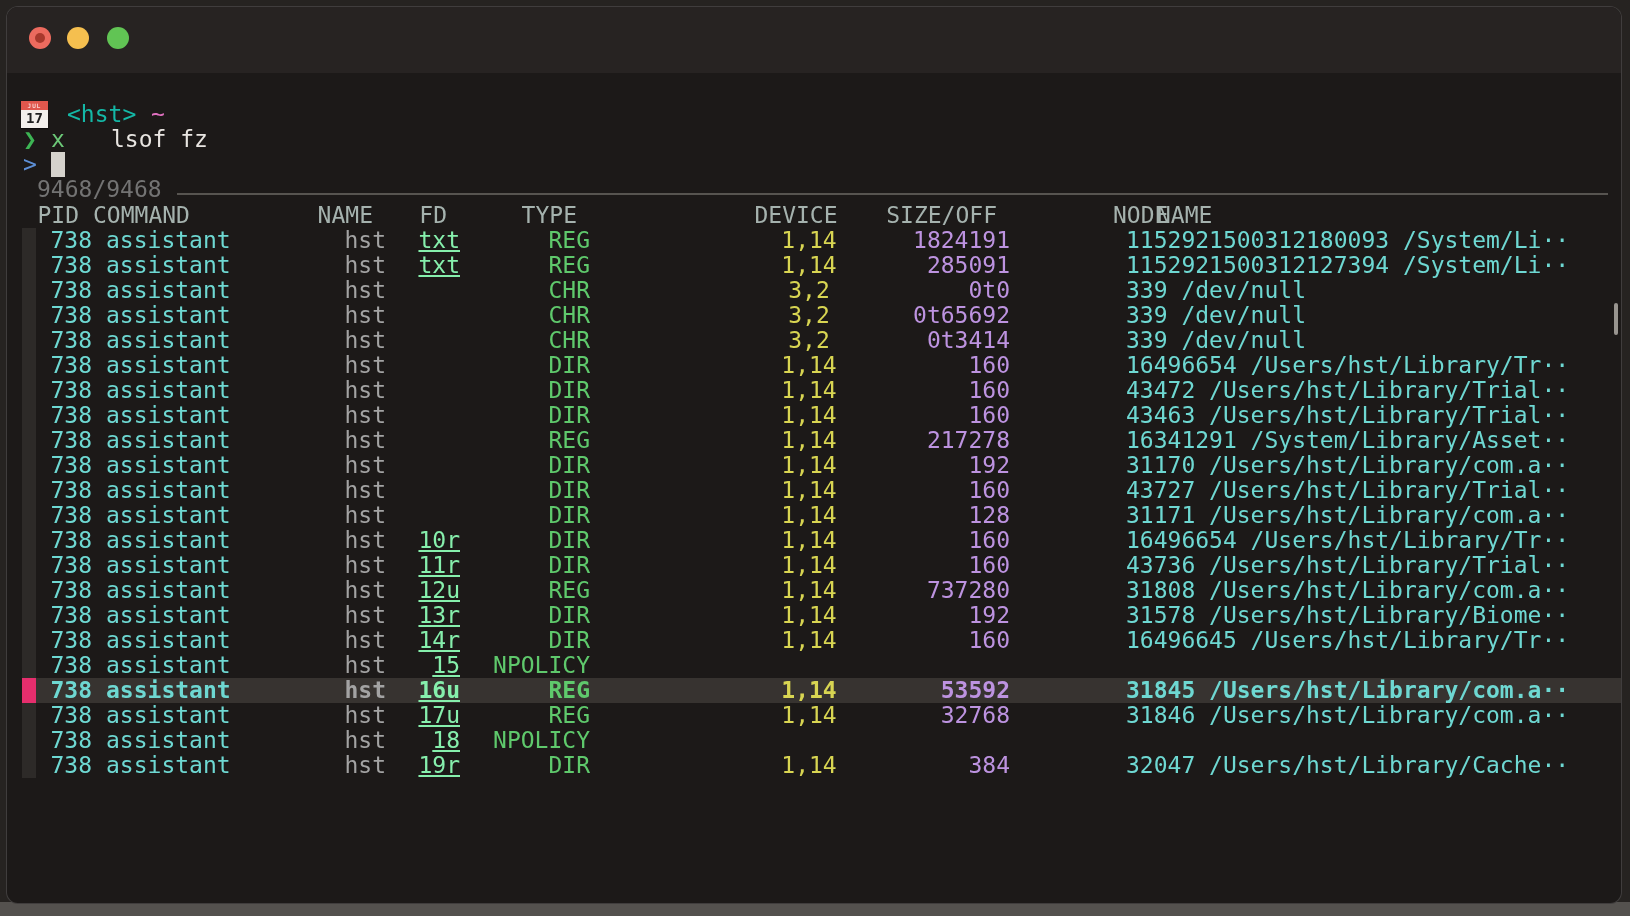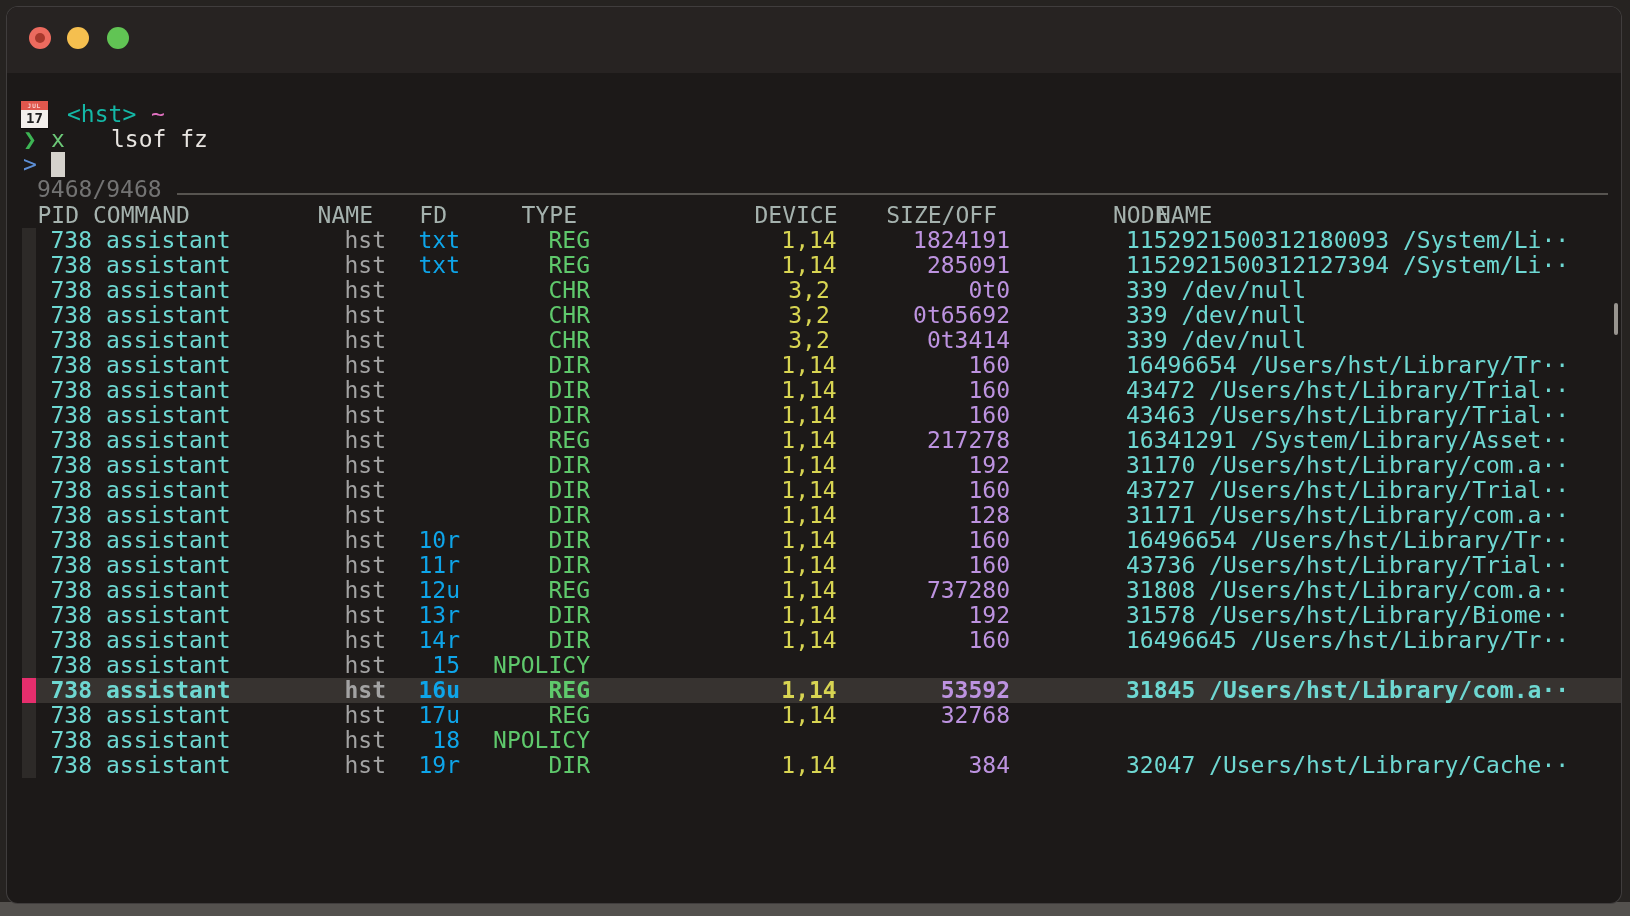--- a/index.html
+++ b/index.html
@@ -56,21 +56,21 @@
   .c-size{left:868px;width:120px;text-align:right;}
   .c-node{left:1104px;}
   .c-namehdr{left:1148px;text-align:center;}
 
   .hdr{top:196px;color:#a5b2ae;}
   .hdr .cell{color:#a5b2ae;}
   .rows{top:221px;padding-left:13px;}
 
   .t-cyan{color:#6ed8d2;}
   .t-blue{color:#a3a3a3;}
-  .t-red{color:#0ea5e9;}
+  .t-red{color:#86efac;text-decoration:underline;}
   .t-green{color:#5fc96c;}
   .t-yellow{color:#d8d552;}
   .t-purple{color:#bd93e0;}
 
   .row.current{background:#373330;font-weight:bold;}
   .row.current .c-g{background:#e62e6d;}
 
   .scrollbar{position:absolute;left:1607px;top:296px;width:4px;height:32px;background:#98948f;border-radius:2px;}
 </style>
 </head>
@@ -329,20 +329,21 @@
         </div>
         <div class="row">
           <span class="cell c-g"></span>
           <span class="cell c-pid t-cyan">738</span>
           <span class="cell c-cmd t-cyan">assistant</span>
           <span class="cell c-user t-blue">hst</span>
           <span class="cell c-fd t-red">17u</span>
           <span class="cell c-type t-green">REG</span>
           <span class="cell c-dev t-yellow">1,14</span>
           <span class="cell c-size t-purple">32768</span>
+          <span class="cell c-node t-cyan">31846 /Users/hst/Library/com.a··</span>
         </div>
         <div class="row">
           <span class="cell c-g"></span>
           <span class="cell c-pid t-cyan">738</span>
           <span class="cell c-cmd t-cyan">assistant</span>
           <span class="cell c-user t-blue">hst</span>
           <span class="cell c-fd t-red">18</span>
           <span class="cell c-type t-green">NPOLICY</span>
           <span class="cell c-dev t-yellow"></span>
           <span class="cell c-size t-purple"></span>

